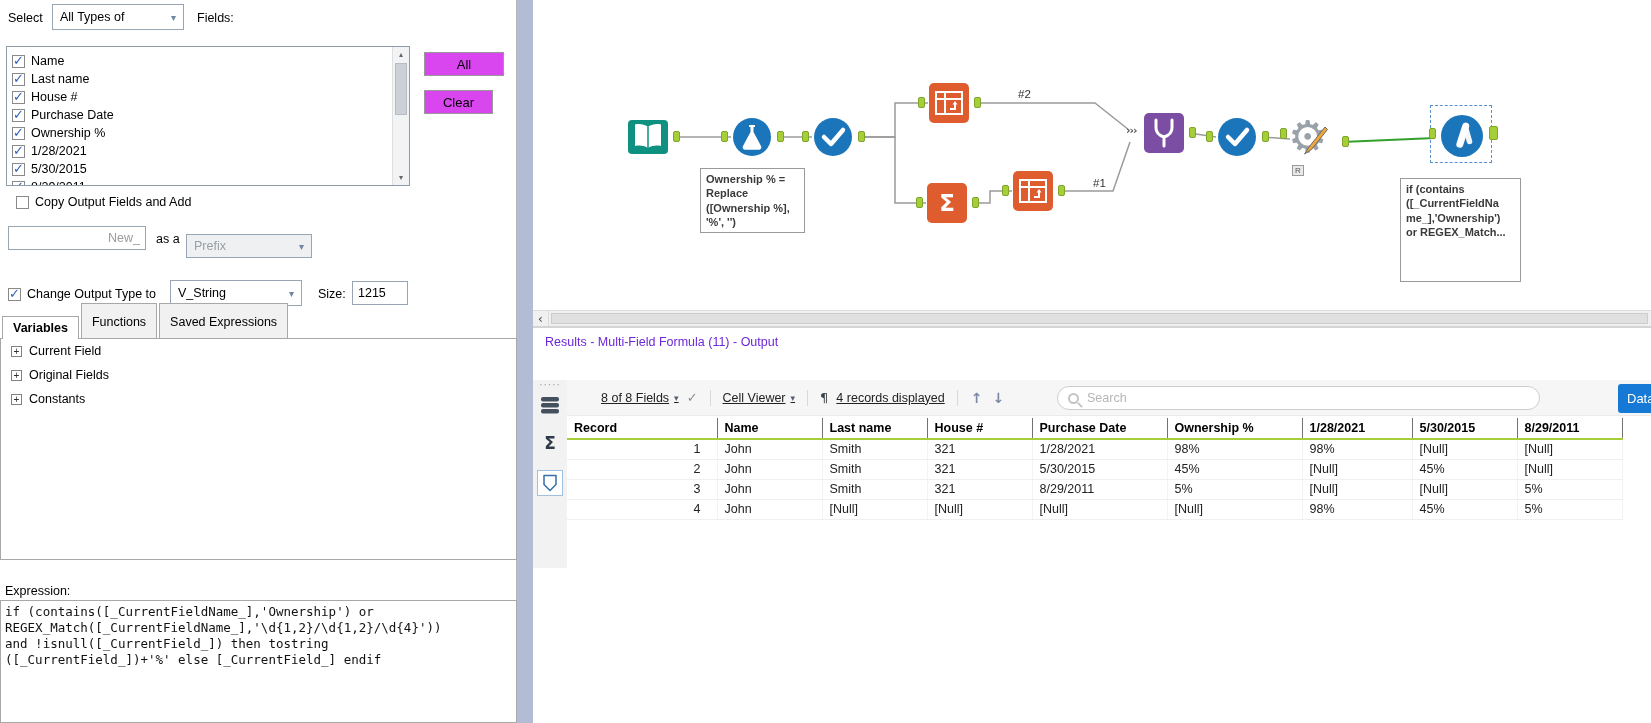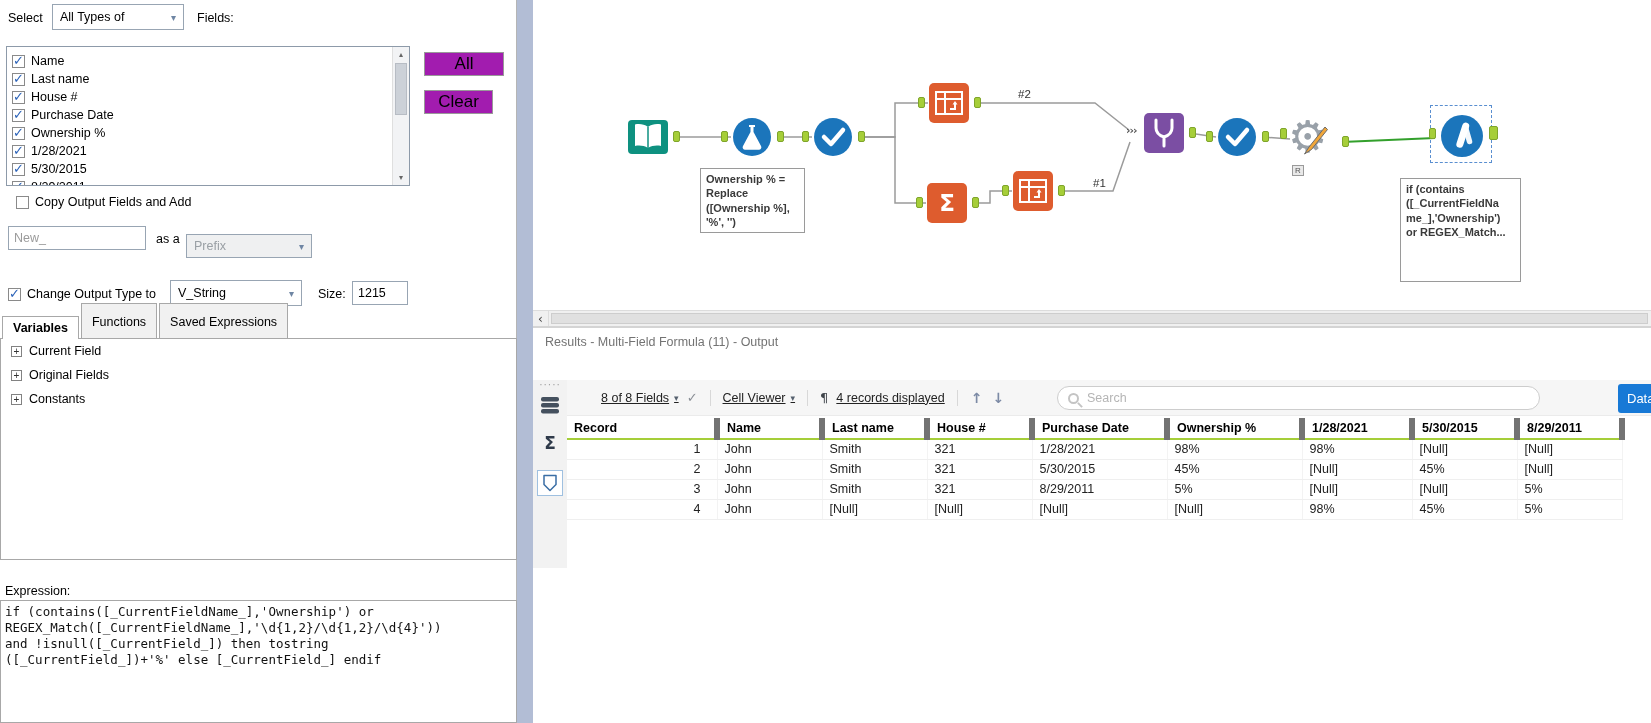--- a/index.html
+++ b/index.html
@@ -8,22 +8,22 @@
   .glyph{font-family:"DejaVu Sans",sans-serif;}
   .lbl{position:absolute;font-size:12.5px;white-space:nowrap;}
   .row{position:absolute;display:flex;align-items:center;gap:6px;font-size:12.5px;white-space:nowrap;}
 
   
   #config-panel{position:absolute;left:0;top:0;width:517px;height:723px;background:#fff;border-right:1px solid #b5b5b5;}
   .dd{position:absolute;border:1px solid #98a5b3;background:#fff;display:flex;align-items:center;
       padding:0 7px;font-size:12.5px;}
   .dd .caret{margin-left:auto;color:#6f86a4;font-size:10px;padding-left:6px;}
   .dd.disabled{background:#eff0f1;color:#9aa0a5;}
-  .btn{position:absolute;border:1px solid #999;background:#a21caf;display:flex;align-items:center;
-      justify-content:center;font-size:17px;}
+  .btn{position:absolute;border:1px solid #999;background:#d946ef;display:flex;align-items:center;
+      justify-content:center;font-size:13px;}
   .cb{width:13px;height:13px;border:1px solid #8a8a8a;background:#fff;display:inline-block;
       position:relative;flex:none;}
   .cb.checked::after{content:"✓";position:absolute;left:0;top:-3px;font-size:13px;font-weight:bold;
       color:#2b62b8;font-family:"DejaVu Sans",sans-serif;}
   .listbox{position:absolute;border:1px solid #8d9aa9;background:#fff;overflow:hidden;}
   .li-item{display:flex;align-items:center;gap:6px;height:18px;padding-left:5px;font-size:12.5px;}
   .lb-scroll{position:absolute;right:0;top:0;width:17px;height:100%;background:#f2f3f5;border-left:1px solid #dfdfdf;}
   .lb-arrow{height:15px;display:flex;align-items:center;justify-content:center;font-size:8px;color:#666;}
   .lb-down{position:absolute;bottom:0;width:100%;}
   .lb-thumb{margin:1px 2px;height:52px;background:#ccd1d8;border:1px solid #b7bcc4;}
@@ -68,21 +68,21 @@
   
   #h-scrollbar{position:absolute;left:533px;top:310px;width:1118px;height:16px;background:#f0f0f0;
       border-top:1px solid #dcdcdc;}
   .sb-btn{position:absolute;left:0;top:0;width:16px;height:15px;display:flex;align-items:center;
       justify-content:center;color:#444;font-size:12px;border-right:1px solid #ddd;}
   .sb-thumb{position:absolute;left:18px;right:3px;top:2px;bottom:2px;background:#e0e0e0;border:1px solid #cdcdcd;}
 
   
   #results{position:absolute;left:533px;top:326px;width:1118px;height:397px;background:#fff;
       border-top:2px solid #d4d4d4;}
-  #results-title{position:absolute;left:12px;top:7px;color:#737373;font-size:12.5px;}
+  #results-title{position:absolute;left:12px;top:7px;color:#6d28d9;font-size:12.5px;}
   #results-sidebar{position:absolute;left:0;top:52px;width:34px;height:188px;background:#f2f2f2;}
   .dots{color:#999;font-size:10px;letter-spacing:1px;text-align:center;line-height:8px;margin-top:1px;}
   .side-icon{position:absolute;left:4px;width:26px;height:26px;display:flex;align-items:center;
       justify-content:center;color:#2f3a4a;}
   .side-icon.sel{background:#fff;border:1px solid #9fc0e0;}
   #results-toolbar{position:absolute;left:34px;right:0;top:52px;height:36px;background:#f6f6f6;
       border-bottom:1px solid #ebebeb;display:flex;align-items:center;padding-left:34px;gap:8px;}
   .tb-link{font-size:12.5px;color:#222;text-decoration:underline;display:flex;align-items:center;gap:5px;white-space:nowrap;}
   .caret2{font-size:9px;color:#55606e;display:inline-block;text-decoration:none;font-style:normal;font-weight:normal;}
   .tb-check{color:#8a8f96;font-size:13px;}
@@ -93,21 +93,21 @@
       border-radius:12px;display:flex;align-items:center;padding:0 10px;background:#fff;}
   .search input{border:none;outline:none;flex:1;font:12.5px "Liberation Sans",sans-serif;color:#444;background:transparent;}
   .search input::placeholder{color:#b5b5b5;}
   .mag{width:11px;height:11px;border:2px solid #c4c4c4;border-radius:50%;position:relative;margin-right:8px;flex:none;}
   .mag::after{content:"";position:absolute;width:6px;height:2px;background:#c4c4c4;transform:rotate(45deg);
       left:7px;top:9px;}
   #data-button{position:absolute;left:1085px;top:56px;width:110px;height:29px;background:#1779d6;color:#fff;
       font-size:13px;display:flex;align-items:center;padding-left:9px;border-radius:3px;}
   #results-table{position:absolute;left:34px;top:90px;border-collapse:collapse;table-layout:fixed;background:#fff;}
   #results-table th{text-align:left;font-weight:bold;font-size:12.5px;padding:2px 7px;height:21px;
-      border-bottom:2px solid #a5ce39;border-right:6px solid #737373;white-space:nowrap;overflow:hidden;}
+      border-bottom:2px solid #a5ce39;border-right:1px solid #737373;white-space:nowrap;overflow:hidden;}
   #results-table td{font-size:12.5px;padding:2px 7px;height:20px;border-bottom:1px solid #efefef;
       border-right:1px solid #f3f3f3;white-space:nowrap;overflow:hidden;color:#222;}
   #results-table td.rec{text-align:right;padding-right:16px;}
   .null-val{color:#b9b9b9;}
 </style>
 </head>
 <body>
 
 <div id="config-panel">
   <span class="lbl" style="left:8px;top:11px;">Select</span>
@@ -160,21 +160,21 @@
   </div>
 
   <div class="btn" style="left:424px;top:52px;width:80px;height:24px;">All</div>
   <div class="btn" style="left:424px;top:90px;width:69px;height:24px;">Clear</div>
 
   <div class="row" style="left:8px;top:195px;padding-left:8px;">
     <span class="cb"></span>
     <span>Copy Output Fields and Add</span>
   </div>
 
-  <input class="txt" style="left: 8px; top: 226px; width: 138px; height: 24px; color: rgb(155, 155, 155);" value="New_">
+  <input class="txt" style="left: 8px; top: 226px; width: 138px; height: 24px; color: rgb(155, 155, 155); text-align: right;" value="New_">
   <span class="lbl" style="left:156px;top:232px;">as a</span>
   <div class="dd disabled" style="left:186px;top:226px;width:126px;height:24px;margin-top:8px;">
     <span>Prefix</span>
     <span class="caret glyph">▾</span>
   </div>
 
   <div class="row" style="left:8px;top:287px;">
     <span class="cb checked"></span>
     <span>Change Output Type to</span>
   </div>

